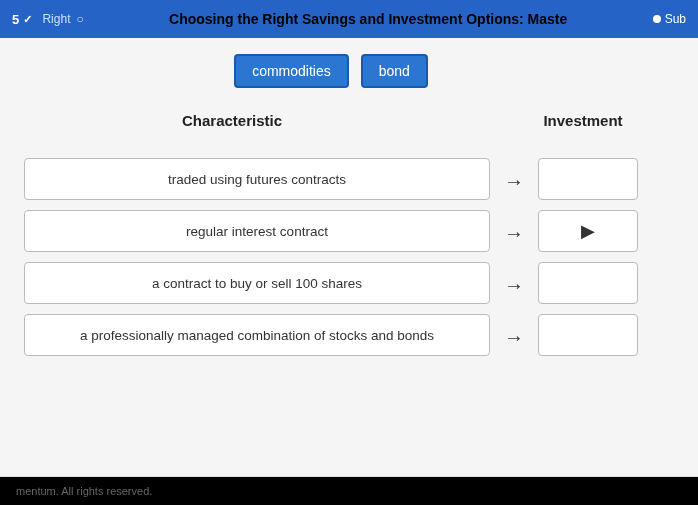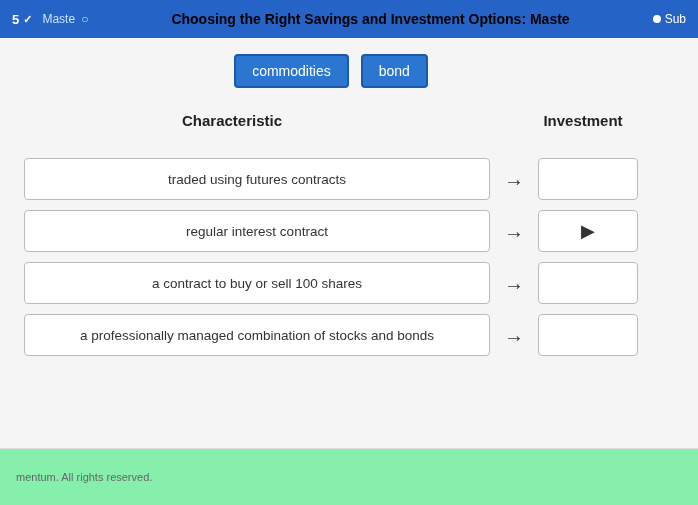--- a/index.html
+++ b/index.html
@@ -158,44 +158,44 @@
       min-height: 42px;
       display: flex;
       align-items: center;
       justify-content: center;
       font-size: 13px;
       color: #333;
     }
 
     
     .footer {
-      background: #86efac;
+      background: #000000;
       border-top: 1px solid #ddd;
-      padding: 22px 16px;
+      padding: 8px 16px;
       font-size: 11px;
       color: #666;
       flex-shrink: 0;
     }
 
     
     .arrow-sym {
       font-size: 20px;
       color: #333;
     }
   </style>
 </head>
 <body>
 
 <div class="header">
   <div class="header-question">
     <span>5</span>
     <span class="header-chevron">✓</span>
   </div>
   <div class="header-nav">
-    <span>Maste</span>
+    <span>Right</span>
     <span>○</span>
   </div>
   <div class="header-title">Choosing the Right Savings and Investment Options: Maste</div>
   <div class="header-submit">
     <div class="submit-dot"></div>
     <span>Sub</span>
   </div>
 </div>
 
 <div class="content">

